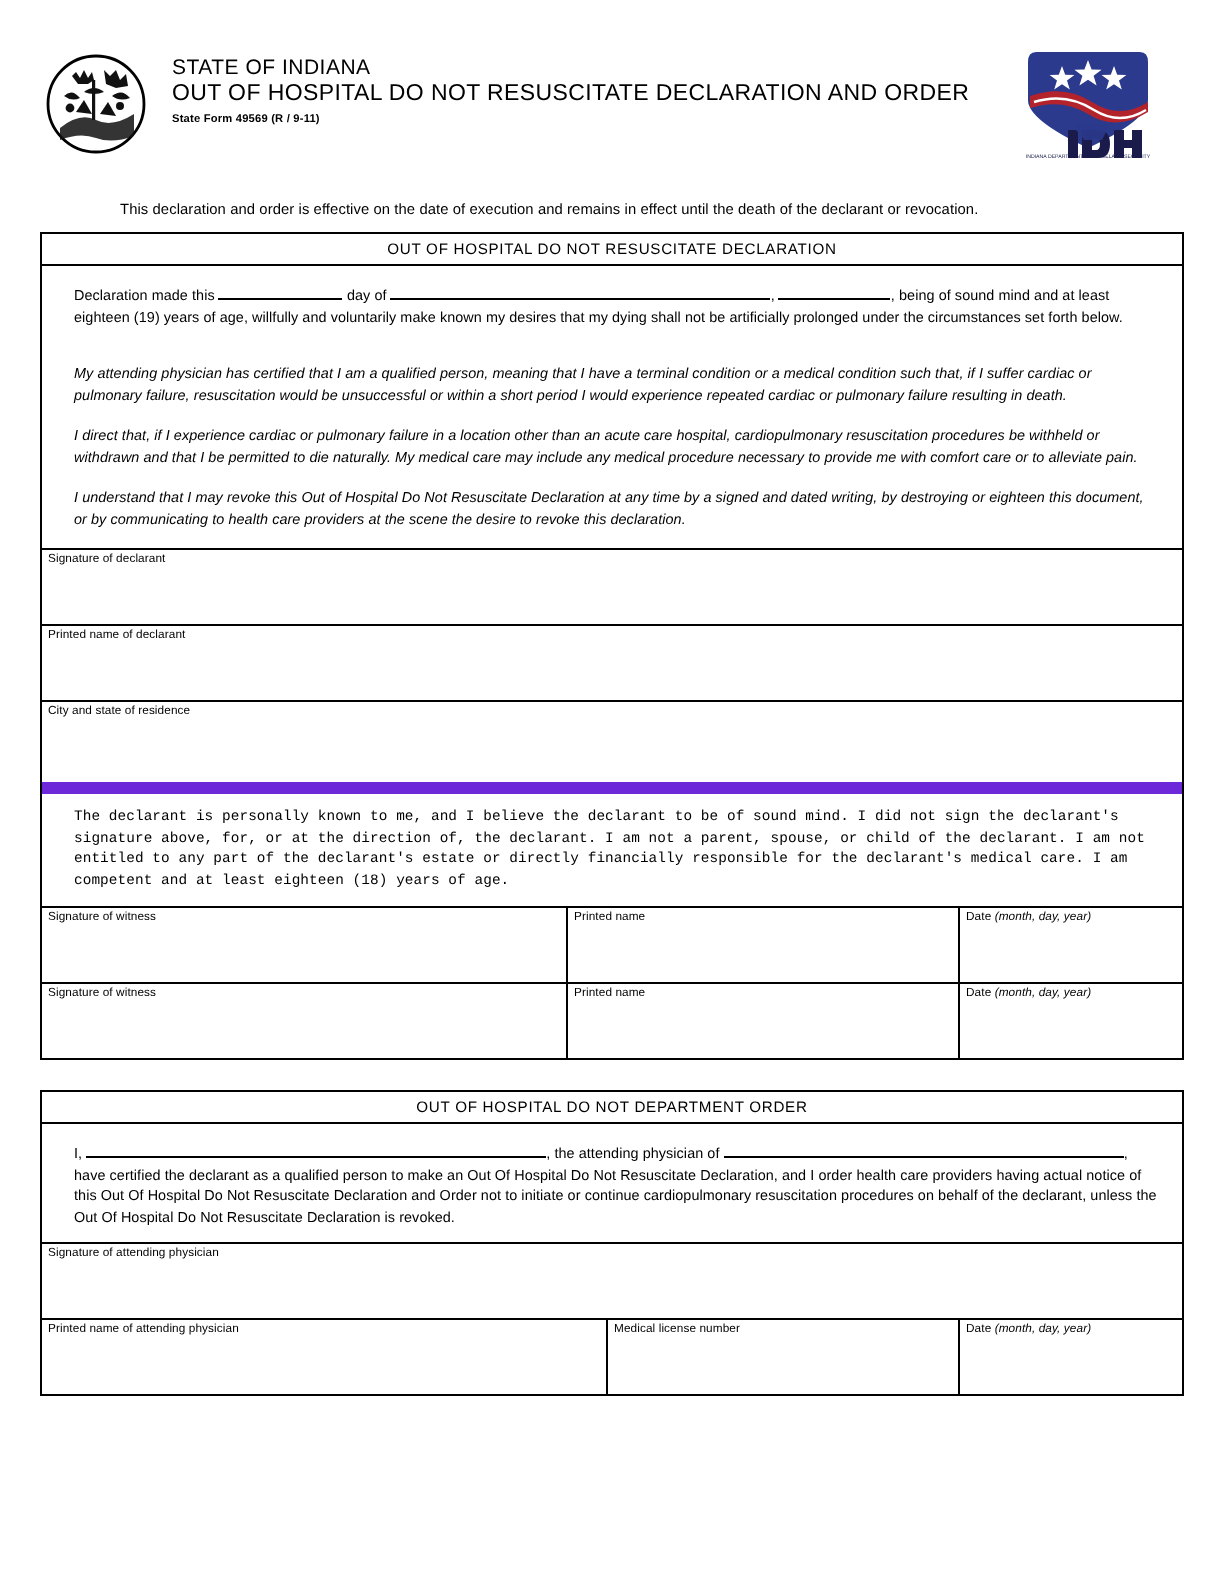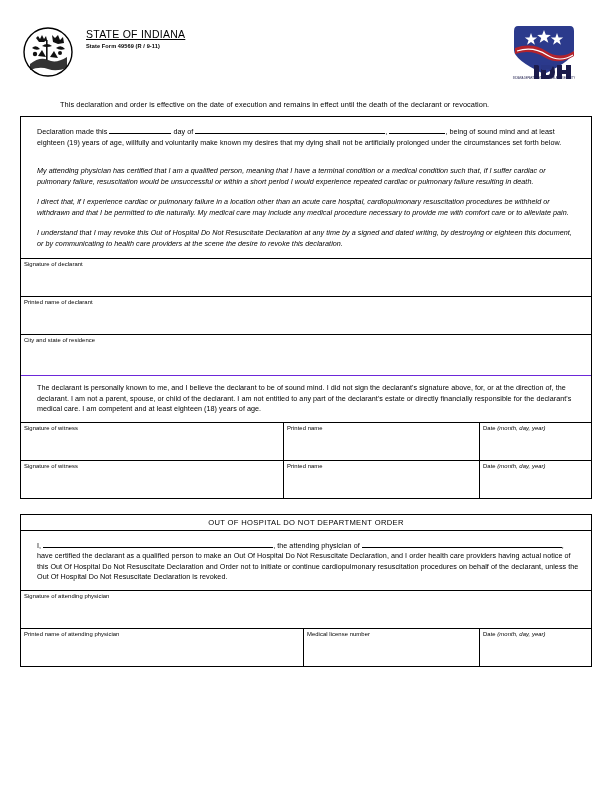--- a/index.html
+++ b/index.html
@@ -39,21 +39,20 @@
   .header-text {
     flex: 1 1 auto;
     margin-left: 12px;
     padding-top: 4px;
   }
   .hdr-state {
     font-size: 10.5px;
     letter-spacing: 0.25px;
     line-height: 12px;
     white-space: nowrap;
-    text-decoration: underline;
   }
   .hdr-title {
     font-size: 11.5px;
     letter-spacing: 0.2px;
     line-height: 14px;
     white-space: nowrap;
   }
   .hdr-form {
     font-size: 5.6px;
     font-weight: bold;
@@ -154,21 +153,22 @@
   .c-full { flex: 1 1 auto; }
   .c-wit-sig  { flex: 0 0 262px; }
   .c-wit-name { flex: 0 0 196px; }
   .c-wit-date { flex: 1 1 auto; }
   .c-doc-name { flex: 0 0 282px; }
   .c-doc-lic  { flex: 0 0 176px; }
   .c-doc-date { flex: 1 1 auto; }
 
   .attest {
     padding: 7px 12px 7px 16px;
-    border-top: 1px solid #6d28d9;
+    border-top: 6px solid #6d28d9;
+    font-family: Liberation Mono, monospace;
   }
   .tall  { min-height: 37px; }
   .tall2 { min-height: 40px; }
 
   .gap { height: 15px; }
 
   
   .logo svg { display: block; }
   .seal svg { display: block; }
 </style>
@@ -193,20 +193,21 @@
           <circle cx="13" cy="28" r="2.2"></circle>
           <circle cx="38" cy="27" r="2"></circle>
           <path d="M16 30 L20 24 L24 31 Z"></path>
           <path d="M28 31 L32 25 L36 32 Z"></path>
         </g>
       </svg>
     </div>
 
     <div class="header-text">
       <div class="hdr-state">STATE OF INDIANA</div>
+      <div class="hdr-title">OUT OF HOSPITAL DO NOT RESUSCITATE DECLARATION AND ORDER</div>
       <div class="hdr-form">State Form 49569 (R / 9-11)</div>
     </div>
 
     <div class="logo">
       <svg viewBox="0 0 92 56" width="92" height="56">
         <path d="M20 2 L72 2 Q76 2 76 7 L76 26 Q76 36 46 50 Q16 36 16 26 L16 7 Q16 2 20 2 Z" fill="#2b3a8c"></path>
         <g fill="#ffffff">
           <path d="M33 9 l1.6 4.4 4.6 .1 -3.7 2.8 1.4 4.5 -3.9 -2.7 -3.9 2.7 1.4 -4.5 -3.7 -2.8 4.6 -.1 Z"></path>
           <path d="M46 6 l1.8 4.8 5 .1 -4 3 1.5 4.9 -4.3 -2.9 -4.3 2.9 1.5 -4.9 -4 -3 5 -.1 Z"></path>
           <path d="M59 9 l1.6 4.4 4.6 .1 -3.7 2.8 1.4 4.5 -3.9 -2.7 -3.9 2.7 1.4 -4.5 -3.7 -2.8 4.6 -.1 Z"></path>
@@ -221,20 +222,21 @@
         <path d="M40 38 L56 38 L56 40 L53 46 L44 46 L40 41 Z" fill="#2b3a8c" opacity="0.9"></path>
         <text x="46" y="55.2" font-family="Liberation Sans, sans-serif" font-size="2.6" fill="#1b1b4b" text-anchor="middle">INDIANA DEPARTMENT OF HOMELAND SECURITY</text>
       </svg>
     </div>
   </div>
 
   <div class="intro">This declaration and order is effective on the date of execution and remains in effect until the death of the declarant or revocation.</div>
 
   <div class="box">
 
+    <div class="section-title">OUT OF HOSPITAL DO NOT RESUSCITATE DECLARATION</div>
 
     <div class="body-pad">
 
       <p class="txt">
         <span>Declaration made this</span>
         <span class="blank b-short"></span>
         <span>day of</span>
         <span class="blank b-med"></span><span>,</span>
         <span class="blank b-tiny"></span><span>, being of sound mind and at least eighteen (19) years of age, willfully and voluntarily make known my desires that my dying shall not be artificially prolonged under the circumstances set forth below.</span>
       </p>

